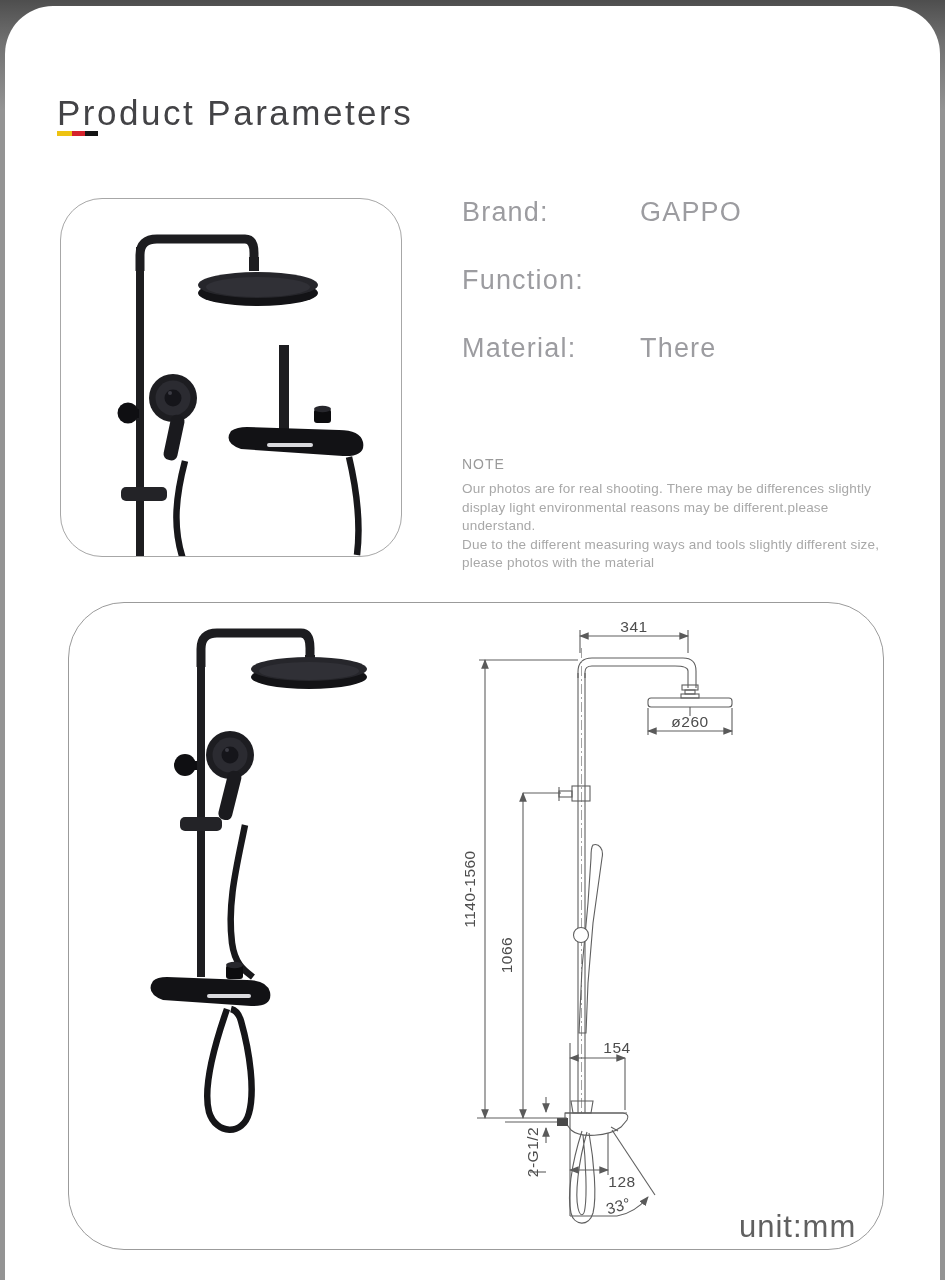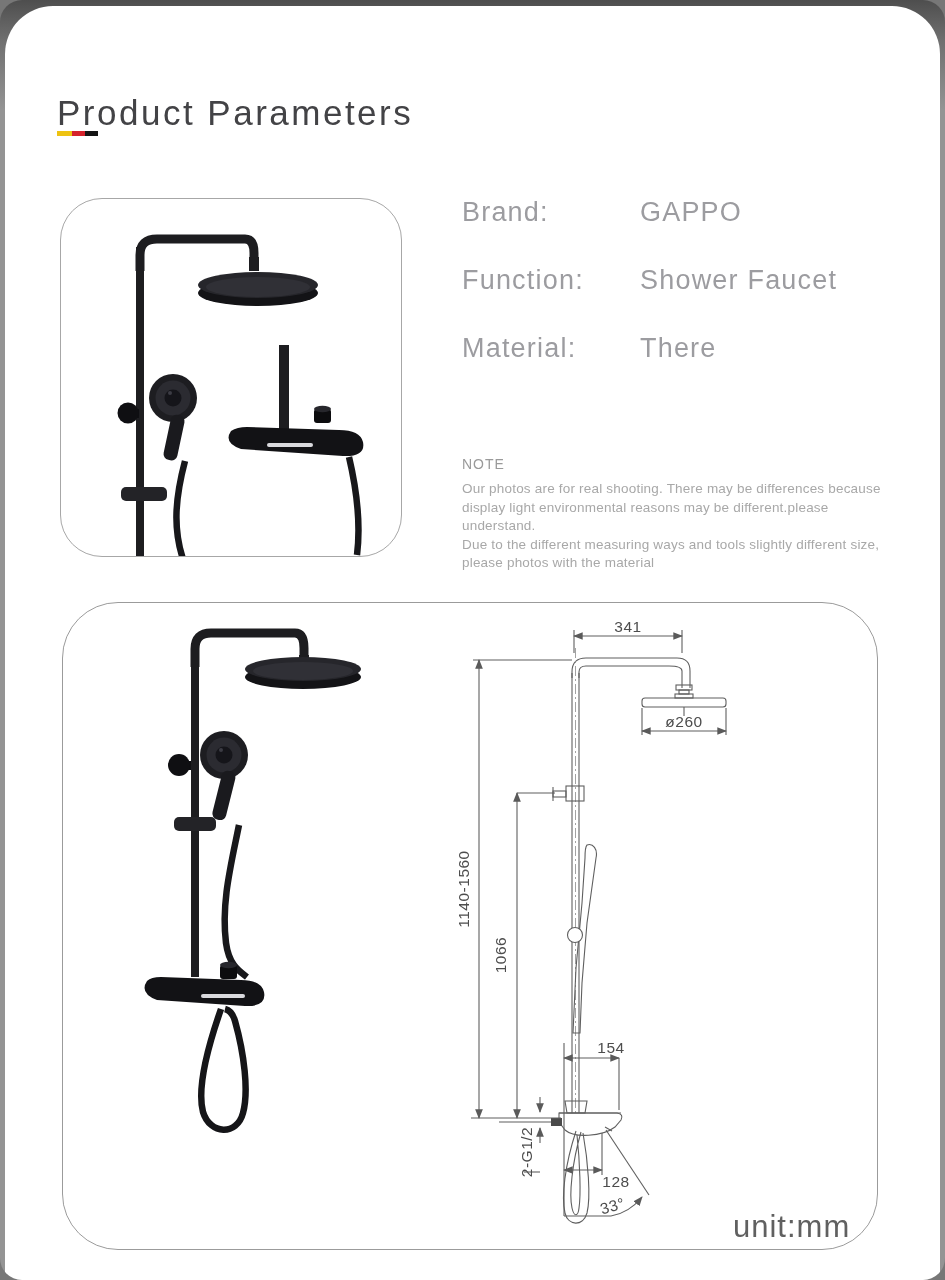--- a/index.html
+++ b/index.html
@@ -1,17 +1,17 @@
 <!DOCTYPE html>
 <html><head>
 <meta charset="utf-8">
 <style>
   html,body{margin:0;padding:0;background:#777;}
   .stage{position:relative;width:945px;height:1280px;margin:0 auto;overflow:hidden;
-         font-family:"Liberation Sans",sans-serif;background:linear-gradient(180deg,#4e4e4e 0,#6f6f6f 40px,#949494 110px,#949494 100%);border-radius:22px;}
+         font-family:"Liberation Sans",sans-serif;background:linear-gradient(180deg,#4e4e4e 0,#6f6f6f 40px,#949494 110px,#949494 100%);}
   .page-card{position:absolute;left:5px;top:6px;width:935px;height:1274px;background:#ffffff;
              border-radius:48px 48px 0 0;}
   
   .title{position:absolute;left:57px;top:70px;font-size:35px;letter-spacing:2.5px;color:#434346;font-weight:400;}
   .accent-bar{position:absolute;left:57px;top:131px;width:41px;height:5px;display:flex;}
   .accent-bar span{display:block;height:100%;}
   .seg-y{width:15px;background:#eec312;}
   .seg-r{width:13px;background:#d5232c;}
   .seg-k{width:13px;background:#151515;}
   
@@ -20,21 +20,21 @@
   
   .spec-row{position:absolute;left:462px;width:440px;height:34px;color:#9c9ca0;font-size:27px;letter-spacing:1.2px;}
   .spec-row .lbl{position:absolute;left:0;top:0;}
   .spec-row .val{position:absolute;left:178px;top:0;}
   .row0{top:197px;} .row1{top:265px;} .row2{top:333px;text-align:center;}
   
   .note{position:absolute;left:462px;top:456px;width:440px;}
   .note-heading{font-size:14px;color:#9a9a9a;letter-spacing:1px;margin-bottom:8px;}
   .note-line{display:block;font-size:13.5px;line-height:18.6px;color:#a8a8a8;letter-spacing:.2px;}
   
-  .diagram-card{position:absolute;left:62px;top:602px;width:816px;height:648px;border:1px solid #9b9b9b;
+  .diagram-card{position:absolute;left:68px;top:602px;width:816px;height:648px;border:1px solid #9b9b9b;
                 border-radius:56px;overflow:hidden;background:#fff;box-sizing:border-box;}
   .photo-large{position:absolute;left:0;top:0;}
   .tech-svg{position:absolute;left:396px;top:0;}
   .unit{position:absolute;left:670px;top:606px;font-size:31px;color:#606060;letter-spacing:1px;text-align:center;}
   
   .dimtxt{font-family:"Liberation Sans",sans-serif;font-size:15.5px;fill:#4d4d4d;letter-spacing:.5px;}
 </style>
 </head>
 <body>
 
@@ -85,30 +85,29 @@
       </g>
     </svg>
   </div>
 
   <div class="spec-row row0">
     <span class="lbl">Brand:</span>
     <span class="val">GAPPO</span>
   </div>
   <div class="spec-row row1">
     <span class="lbl">Function:</span>
-    <span class="val">Shower Faucet</span>
   </div>
   <div class="spec-row row2">
     <span class="lbl">Material:</span>
     <span class="val">There</span>
   </div>
 
   <div class="note">
     <div class="note-heading">NOTE</div>
-    <span class="note-line">Our photos are for real shooting. There may be differences because</span>
+    <span class="note-line">Our photos are for real shooting. There may be differences slightly</span>
     <span class="note-line">display light environmental reasons may be different.please understand.</span>
     <span class="note-line">Due to the different measuring ways and tools slightly different size,</span>
     <span class="note-line">please photos with the material</span>
   </div>
 
   <div class="diagram-card">
 
     <svg class="photo-large" width="400" height="648" viewBox="0 0 400 648">
       <g>
         <path d="M132,64 V46 Q132,30 148,30 H232 Q241,30 241,45 V58" fill="none" stroke="#1d1d20" stroke-width="9"></path>

